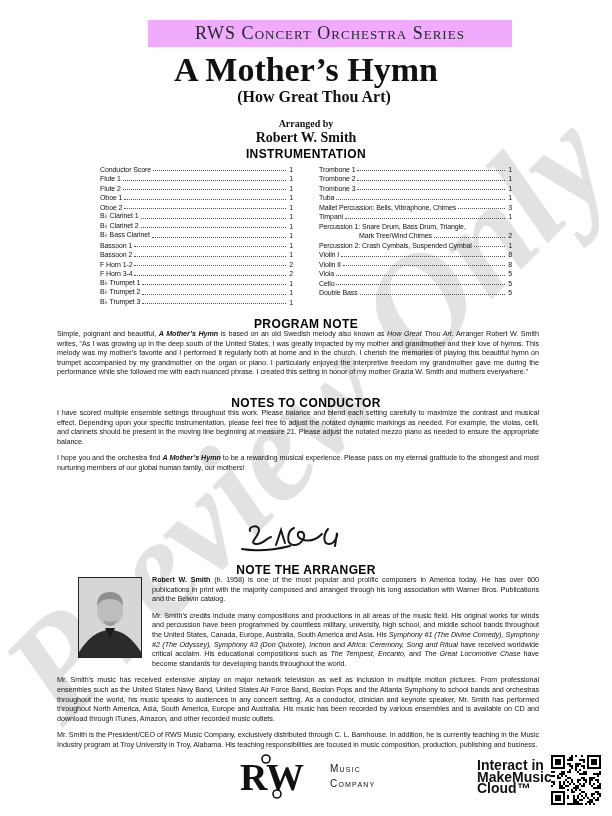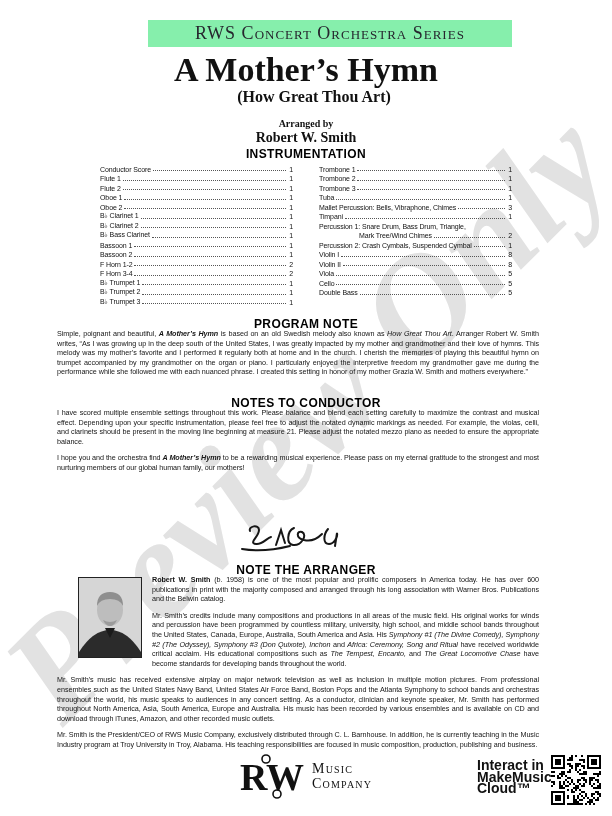--- a/index.html
+++ b/index.html
@@ -4,21 +4,21 @@
 <style>
   html,body{margin:0;padding:0;background:#fff;}
   .page{position:relative;width:612px;height:816px;background:#fff;overflow:hidden;
         font-family:"Liberation Sans",sans-serif;color:#1a1a1a;}
   
   .wm-wrap{position:absolute;inset:0;display:flex;align-items:center;justify-content:center;z-index:0;}
   .wm{font-family:"Liberation Serif",serif;font-style:italic;font-weight:bold;
       font-size:142px;color:#e2e2e2;white-space:nowrap;transform:rotate(-45deg) translate(-6px,6px);}
   .content{position:relative;z-index:1;}
   
-  .banner{position:absolute;left:148px;top:20px;width:364px;height:27px;background:#86efac;
+  .banner{position:absolute;left:148px;top:20px;width:364px;height:27px;background:#f0abfc;
           display:flex;align-items:center;justify-content:center;}
   .banner span{font-family:"Liberation Serif",serif;font-variant:small-caps;font-size:18px;
                letter-spacing:1px;color:#26262e;}
   .titleblock{position:absolute;left:0;top:52px;width:612px;text-align:center;
               font-family:"Liberation Serif",serif;font-weight:bold;color:#111;}
   .title{font-size:34px;line-height:36px;}
   .subtitle{font-size:16px;line-height:17px;padding-left:16px;}
   .arrby{margin-top:12px;font-size:10px;line-height:13px;}
   .arrname{font-size:14px;line-height:16px;}
   
@@ -37,22 +37,22 @@
            letter-spacing:-.05px;text-align:justify;color:#151515;}
   .bodytxt p{margin:0 16px 7px 0;}
   .bodytxt p:last-child{margin-bottom:0;}
   
   .sig{position:absolute;left:238px;top:521px;width:120px;height:36px;}
   
   .about .photo{float:left;width:62px;height:79px;margin:2px 10px 4px 21px;border:1px solid #222;
                 background:#d9d9d9;}
   
   .rwslogo{position:absolute;left:240px;top:752px;display:flex;align-items:center;gap:8px;}
-  .rwstxt{font-family:Liberation Serif, serif;font-variant:small-caps;font-size:14px;
-          line-height:15px;letter-spacing:1.2px;color:#111;}
+  .rwstxt{font-family:Liberation Sans, sans-serif;font-variant:small-caps;font-size:10px;
+          line-height:15px;letter-spacing:1.2px;color:#111;margin-left:18px;}
   .mm{position:absolute;left:477px;top:760px;font-weight:bold;font-size:14px;line-height:11.5px;color:#111;}
   .qr{position:absolute;left:551px;top:755px;width:50px;height:50px;}
 </style>
 </head>
 <body>
 
 <div class="page">
 
   <div class="wm-wrap">
     <span class="wm">Preview Only</span>

